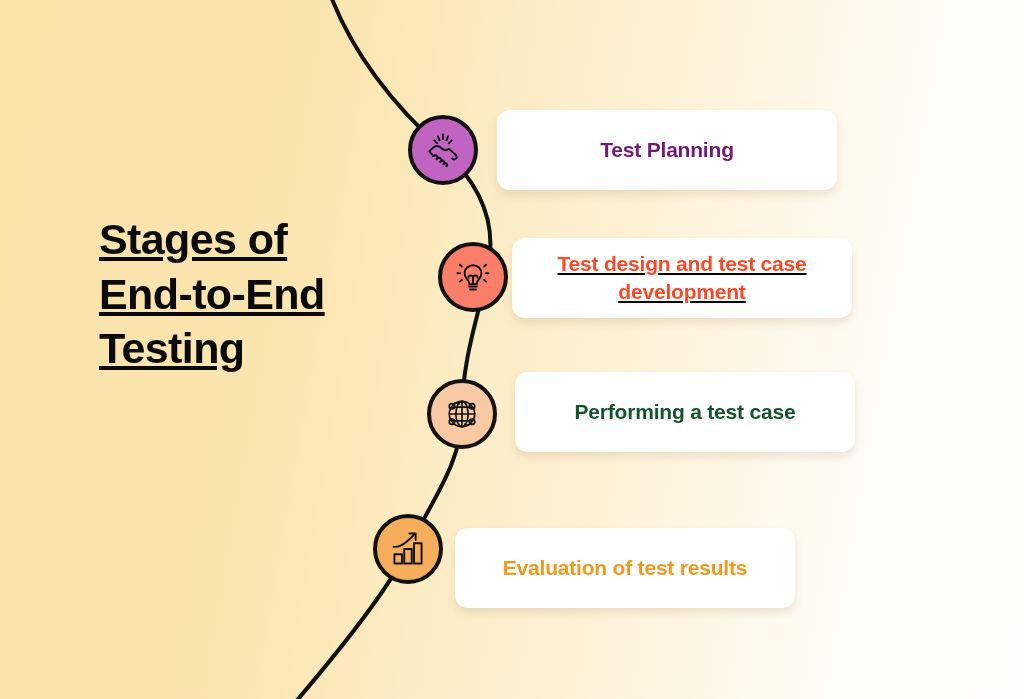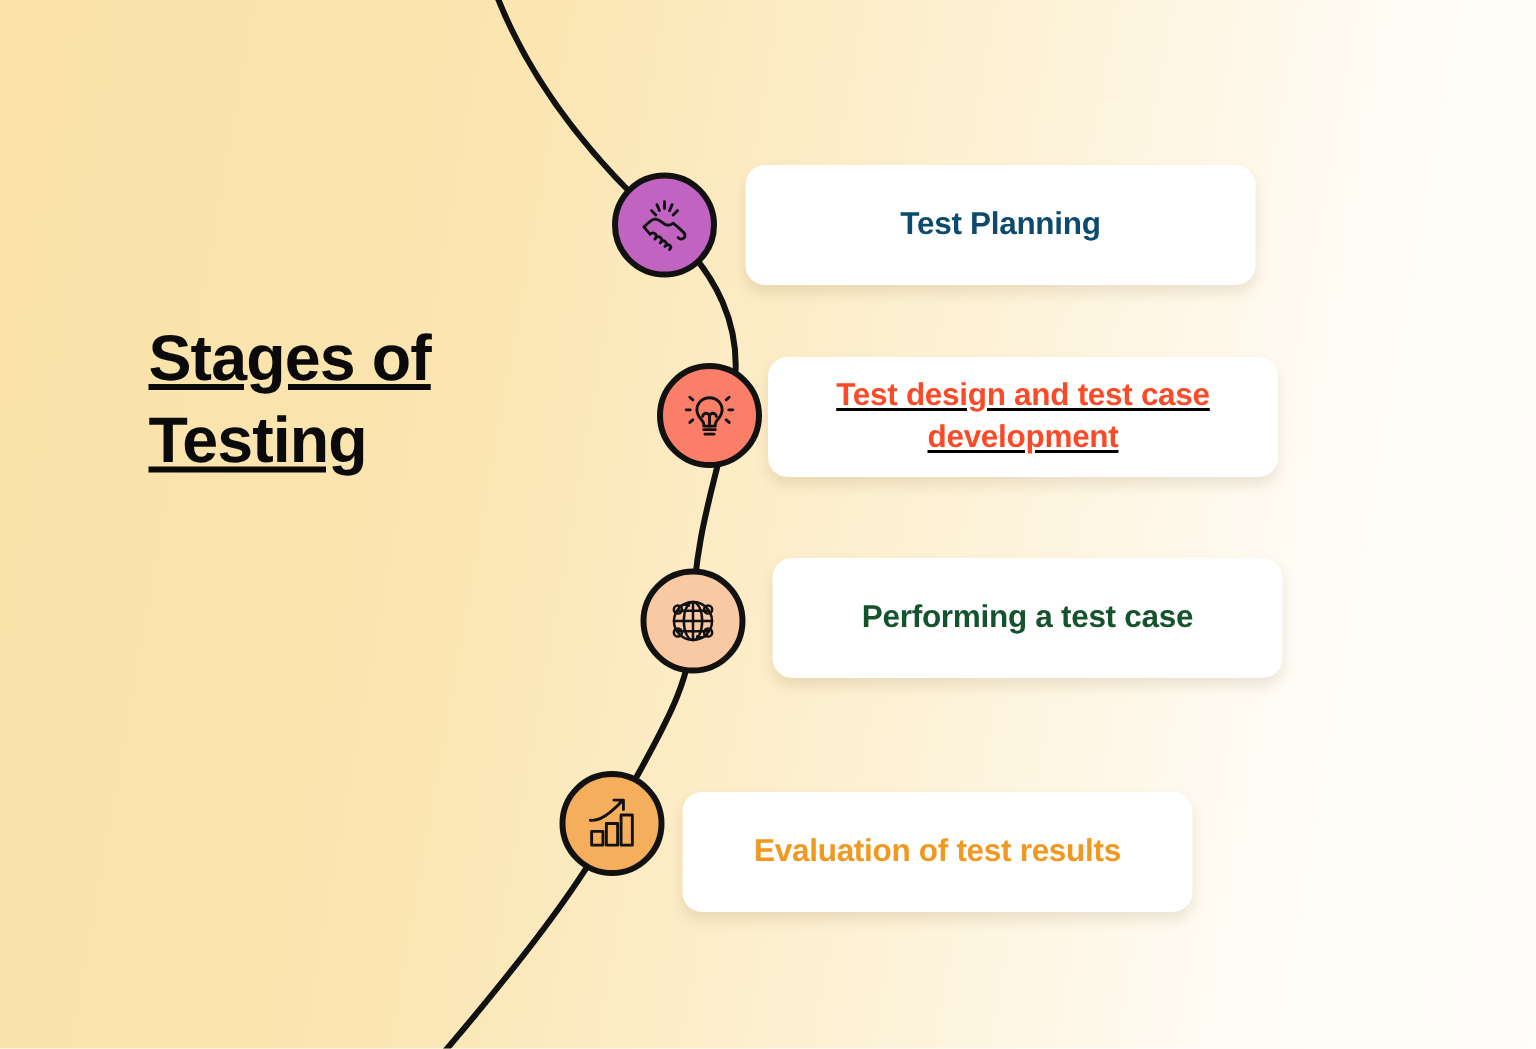--- a/index.html
+++ b/index.html
@@ -94,20 +94,21 @@
     <path d="M 330 -6
              C 352 52, 392 104, 443 150
              C 478 182, 496 218, 489 262
              C 483 305, 462 352, 462 414
              C 462 462, 432 500, 408 549
              C 388 590, 340 650, 293 705" fill="none" stroke="#111111" stroke-width="4" stroke-linecap="round"></path>
   </svg>
 
   <div class="title">
     <div>Stages of</div>
+    <div>End-to-End</div>
     <div>Testing</div>
   </div>
 
   <div class="stage" id="stage-1">
     <div class="node" style="background:#C163C1;">
       <span>
         <svg width="44" height="44" viewBox="0 0 48 48" fill="none" stroke="#111111" stroke-width="2.1" stroke-linecap="round" stroke-linejoin="round">
           <path d="M24 7v5"></path>
           <path d="M18.5 9.2l1.8 4.3"></path>
           <path d="M29.5 9.2l-1.8 4.3"></path>
@@ -118,21 +119,21 @@
           <path d="M13.5 30.6c1.4-1.3 2.9-1.1 3.9 0 1 1.1.9 2.5-.4 3.6"></path>
           <path d="M17.6 33.3c1.4-1.2 2.9-1 3.9.2.9 1.1.7 2.5-.6 3.5"></path>
           <path d="M21.5 36.2c1.3-1 2.6-.8 3.4.2.8 1 .6 2.2-.6 3.1"></path>
           <path d="M25.3 38.9c1.1-.8 2.2-.6 2.9.3.6.9.4 1.9-.6 2.6"></path>
           <path d="M9.5 25.9l4 4.7"></path>
           <path d="M38 29.5c1.2 1.3 1.3 3-.1 4.1-1.3 1-3 .7-4-.4"></path>
         </svg>
       </span>
     </div>
     <div class="card">
-      <span class="card-label" style="color:#0c4a6e;">Test Planning</span>
+      <span class="card-label" style="color:#701a75;">Test Planning</span>
     </div>
   </div>
 
   <div class="stage" id="stage-2">
     <div class="node" style="background:#FA7E68;">
       <span>
         <svg width="42" height="42" viewBox="0 0 48 48" fill="none" stroke="#111111" stroke-width="2.2" stroke-linecap="round" stroke-linejoin="round">
           <path d="M24 10.5c-5.4 0-9.6 4.1-9.6 9.2 0 3.3 1.7 5.5 3.2 7.2 1.2 1.4 2 2.4 2 3.9v1.3h8.8v-1.3c0-1.5.8-2.5 2-3.9 1.5-1.7 3.2-3.9 3.2-7.2 0-5.1-4.2-9.2-9.6-9.2z"></path>
           <path d="M19.6 34.8h8.8"></path>
           <path d="M20.6 38.2h6.8"></path>

